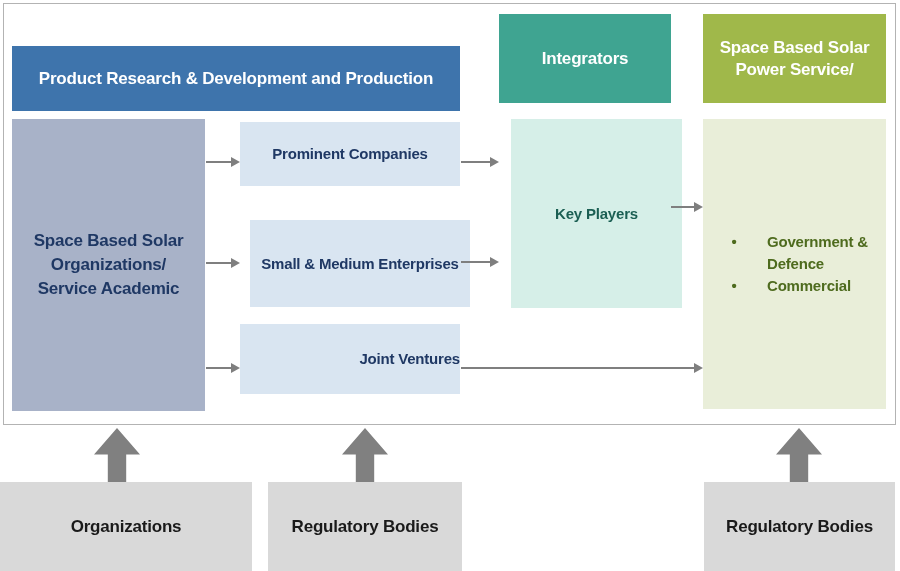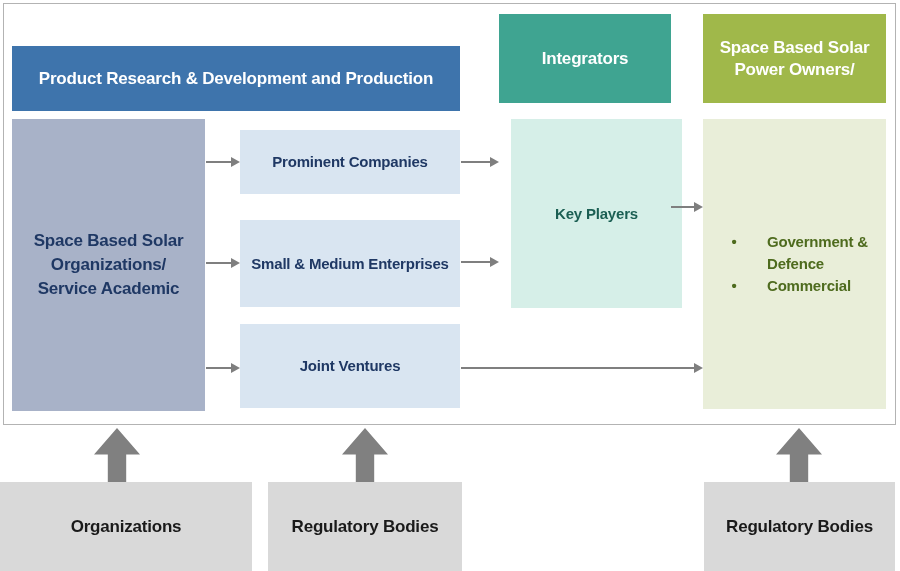--- a/index.html
+++ b/index.html
@@ -32,23 +32,23 @@
   
   .hdr { color: #ffffff; font-size: 17px; line-height: 22px; }
   .hdr-blue   { left: 12px;  top: 14px; width: 448px; height: 65px; background: #3e74ac; margin-top: 32px; }
   .hdr-teal   { left: 499px; top: 14px; width: 172px; height: 89px; background: #3fa491; }
   .hdr-olive  { left: 703px; top: 14px; width: 183px; height: 89px; background: #a0b84a; }
   
   .mfr-box    { left: 12px;  top: 119px; width: 193px; height: 292px; background: #a8b2c8;
                 color: #1f3864; font-size: 17px; line-height: 24px; }
   .mid-box    { left: 240px; width: 220px; background: #d9e5f1; color: #1f3864;
                 font-size: 15px; line-height: 20px; }
-  .mid-1 { top: 130px; height: 64px; }
-  .mid-2 { top: 220px; height: 87px; }
-  .mid-3 { top: 324px; height: 84px; }
+  .mid-1 { top: 122px; height: 64px; }
+  .mid-2 { top: 220px; height: 87px; margin-left: 10px; }
+  .mid-3 { top: 324px; height: 70px; justify-content: flex-end; }
   .kp-box     { left: 499px; top: 119px; width: 171px; height: 189px; background: #d6efe8;
                 color: #1b5f53; font-size: 15px; margin-left: 12px; }
   .owners-box { left: 703px; top: 119px; width: 183px; height: 290px; background: #e9eed9;
                 color: #4e6b1e; font-size: 15px; line-height: 22px;
                 flex-direction: column; align-items: flex-start; justify-content: center;
                 padding-left: 18px; text-align: left; }
   .bullet-row { display: flex; align-items: flex-start; }
   .bullet-dot { width: 26px; flex: 0 0 26px; text-align: center; }
   .bullet-text { max-width: 112px; margin-left: 20px; }
   
@@ -103,21 +103,21 @@
 
   <div class="box hdr hdr-blue">
     <span>Product Research &amp; Development and Production</span>
   </div>
   <div class="box hdr hdr-teal">
     <span>Integrators</span>
   </div>
   <div class="box hdr hdr-olive">
     <span>
       <span class="line">Space Based Solar</span>
-      <span class="line">Power Owners/</span>
+      <span class="line">Power Service/</span>
     </span>
   </div>
 
   <div class="box mfr-box">
     <span>
       <span class="line">Space Based Solar</span>
       <span class="line">Organizations/</span>
       <span class="line">Service Academic</span>
     </span>
   </div>

